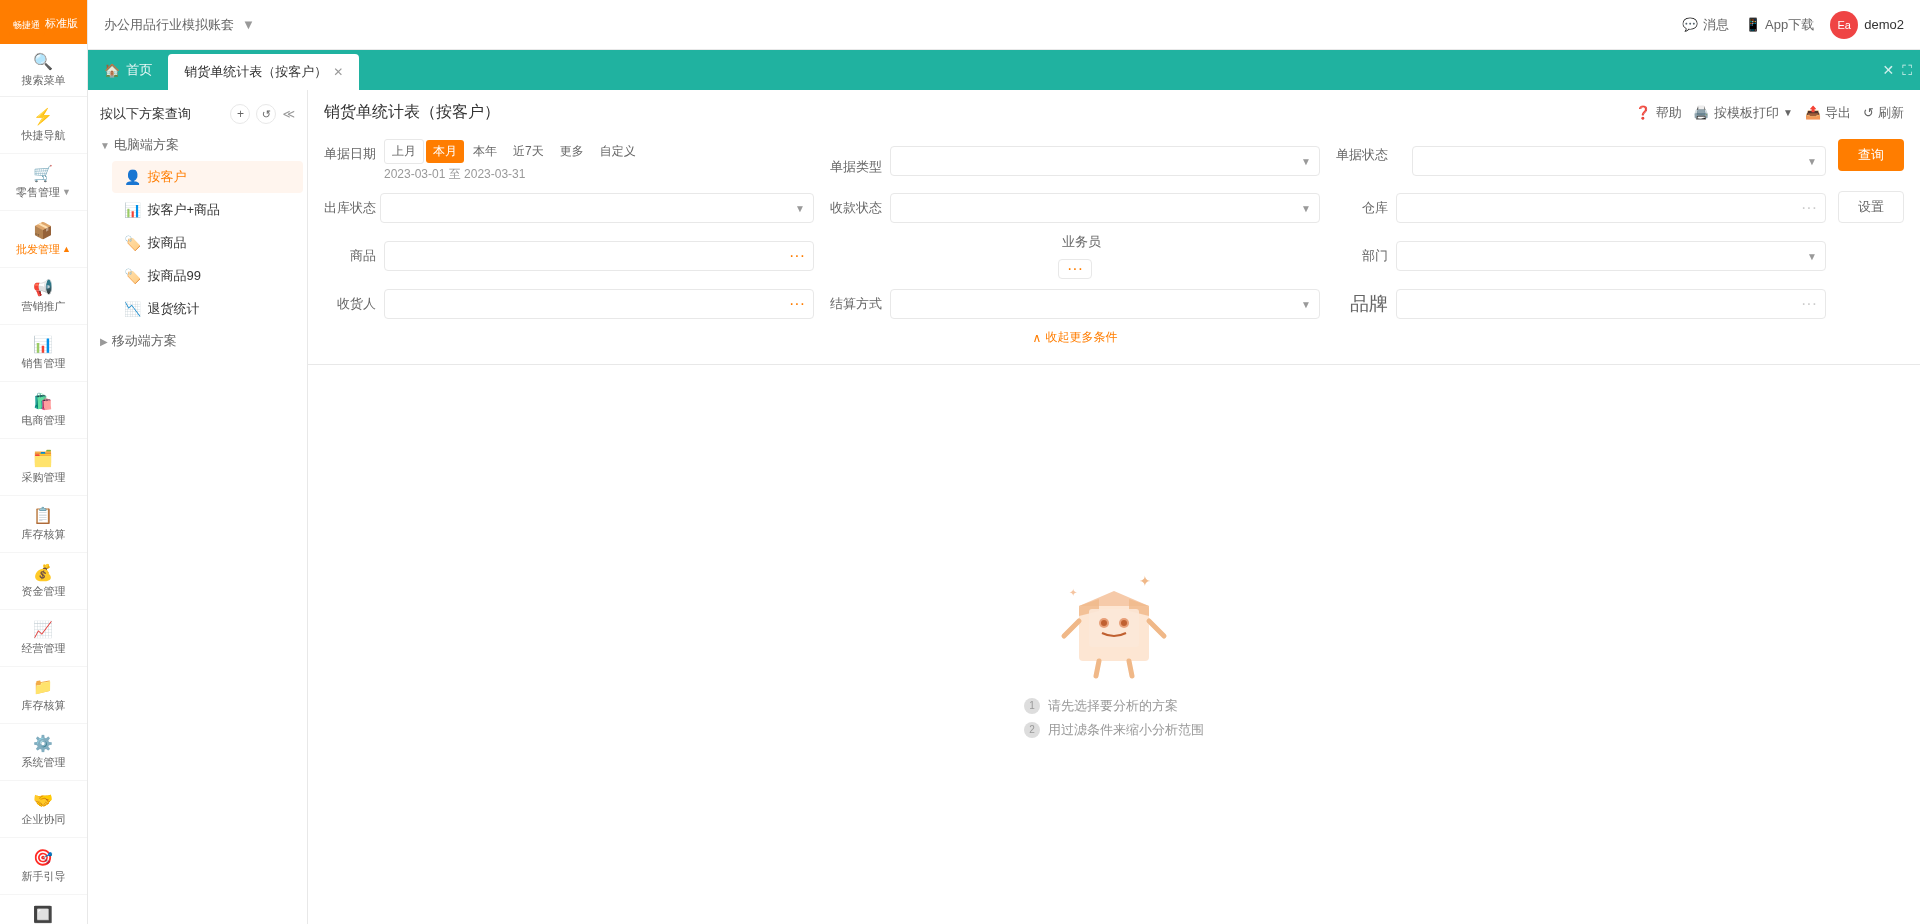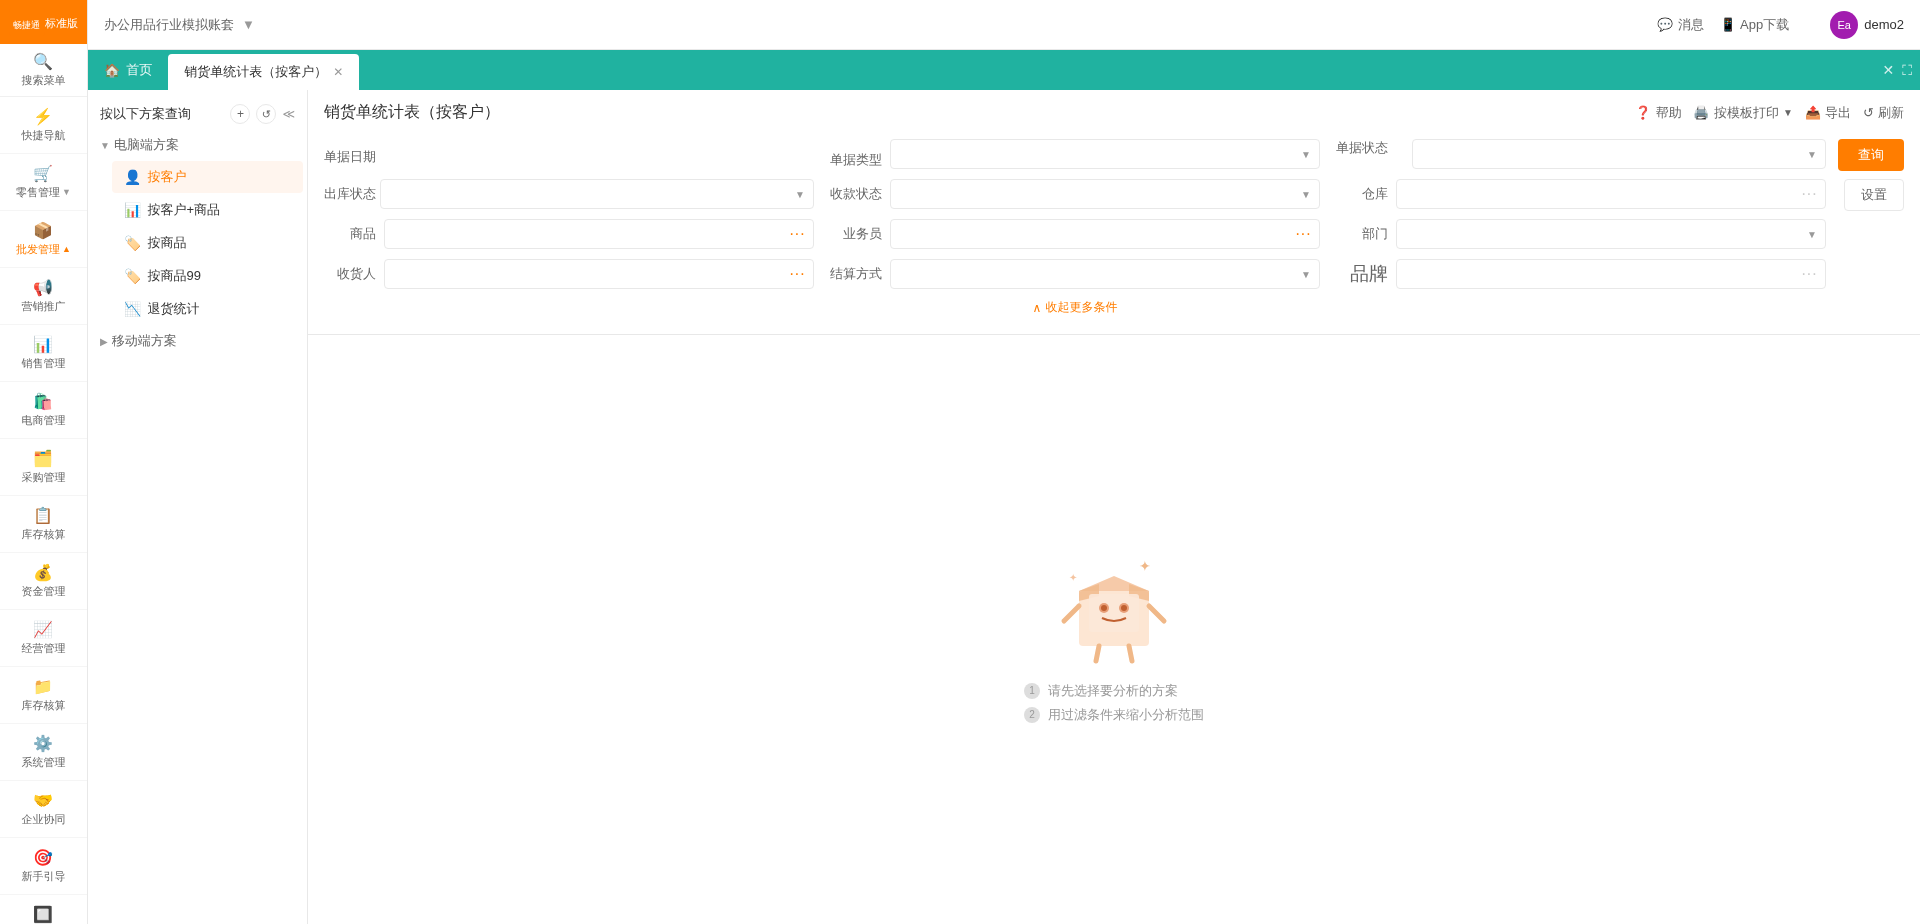--- a/index.html
+++ b/index.html
@@ -15,21 +15,21 @@
     .sidebar-item-with-arrow { display: flex; align-items: center; justify-content: center; gap: 2px; }
 
     
     .main { flex: 1; display: flex; flex-direction: column; overflow: hidden; }
 
     
     .topbar { height: 50px; background: #fff; border-bottom: 1px solid #e8e8e8; display: flex; align-items: center; justify-content: space-between; padding: 0 16px; flex-shrink: 0; }
     .topbar-left { display: flex; align-items: center; gap: 8px; font-size: 13px; color: #333; }
     .topbar-right { display: flex; align-items: center; gap: 16px; }
     .topbar-action { display: flex; align-items: center; gap: 4px; cursor: pointer; color: #666; font-size: 13px; }
-    .topbar-avatar { width: 28px; height: 28px; border-radius: 50%; background: #a21caf; display: flex; align-items: center; justify-content: center; color: #fff; font-size: 11px; margin-left: 25px; }
+    .topbar-avatar { width: 28px; height: 28px; border-radius: 50%; background: #ef4444; display: flex; align-items: center; justify-content: center; color: #fff; font-size: 11px; }
 
     
     .tabbar { height: 40px; background: #20b2a0; display: flex; align-items: center; padding: 0 0; flex-shrink: 0; }
     .tab { height: 40px; display: flex; align-items: center; padding: 0 16px; cursor: pointer; color: rgba(255,255,255,0.8); font-size: 13px; gap: 6px; }
     .tab.active { background: #fff; color: #333; border-radius: 4px 4px 0 0; margin-top: 4px; height: 36px; }
     .tab-close { color: #999; font-size: 12px; cursor: pointer; }
     .tab-home { color: rgba(255,255,255,0.9); }
     .tab-maximize { margin-left: auto; margin-right: 8px; color: rgba(255,255,255,0.8); cursor: pointer; font-size: 14px; display: flex; gap: 8px; }
 
     
@@ -277,20 +277,31 @@
         </div>
 
         <div style="display:flex;gap:12px;align-items:flex-start;">
 
           <div style="flex:1;">
 
             <div style="display:grid;grid-template-columns:1fr 1fr 1fr;gap:10px 16px;margin-bottom:10px;align-items:center;">
 
               <div style="display:flex;align-items:flex-start;gap:8px;">
                 <span style="color:#666;font-size:13px;white-space:nowrap;padding-top:6px;min-width:52px;text-align:right;">单据日期</span>
+                <div style="flex:1;">
+                  <div style="display:flex;align-items:center;gap:2px;margin-bottom:2px;">
+                    <button style="padding:3px 7px;border-radius:3px;font-size:12px;cursor:pointer;color:#666;border:1px solid #e8e8e8;background:#fff;">上月</button>
+                    <button style="padding:3px 7px;border-radius:3px;font-size:12px;cursor:pointer;color:#fff;border:none;background:#ff7d00;">本月</button>
+                    <button style="padding:3px 7px;border-radius:3px;font-size:12px;cursor:pointer;color:#666;border:none;background:transparent;">本年</button>
+                    <button style="padding:3px 7px;border-radius:3px;font-size:12px;cursor:pointer;color:#666;border:none;background:transparent;">近7天</button>
+                    <button style="padding:3px 7px;border-radius:3px;font-size:12px;cursor:pointer;color:#666;border:none;background:transparent;">更多</button>
+                    <button style="padding:3px 7px;border-radius:3px;font-size:12px;cursor:pointer;color:#666;border:none;background:transparent;">自定义</button>
+                  </div>
+                  <div style="font-size:12px;color:#999;">2023-03-01 至 2023-03-31</div>
+                </div>
               </div>
 
               <div style="display:flex;align-items:flex-end;gap:8px;">
                 <span style="color:#666;font-size:13px;white-space:nowrap;min-width:52px;text-align:right;">单据类型</span>
                 <div style="flex:1;border:1px solid #e8e8e8;border-radius:4px;height:30px;display:flex;align-items:center;padding:0 8px;cursor:pointer;background:#fff;justify-content:space-between;">
                   <span style="color:#ccc;font-size:12px;"></span>
                   <span style="color:#999;font-size:10px;">▼</span>
                 </div>
               </div>
 
@@ -328,21 +339,21 @@
             </div>
 
             <div style="display:grid;grid-template-columns:1fr 1fr 1fr;gap:10px 16px;margin-bottom:10px;align-items:center;">
               <div style="display:flex;align-items:center;gap:8px;">
                 <span style="color:#666;font-size:13px;white-space:nowrap;min-width:52px;text-align:right;">商品</span>
                 <div style="flex:1;border:1px solid #e8e8e8;border-radius:4px;height:30px;display:flex;align-items:center;padding:0 8px;cursor:pointer;background:#fff;justify-content:space-between;">
                   <span></span>
                   <span style="color:#ff7d00;font-size:16px;cursor:pointer;">···</span>
                 </div>
               </div>
-              <div style="display:flex;align-items:center;gap:8px;">
+              <div style="display:flex;align-items:center;gap:8px;flex-direction:column;">
                 <span style="color:#666;font-size:13px;white-space:nowrap;min-width:52px;text-align:right;">业务员</span>
                 <div style="flex:1;border:1px solid #e8e8e8;border-radius:4px;height:30px;display:flex;align-items:center;padding:0 8px;cursor:pointer;background:#fff;justify-content:space-between;">
                   <span></span>
                   <span style="color:#ff7d00;font-size:16px;cursor:pointer;">···</span>
                 </div>
               </div>
               <div style="display:flex;align-items:center;gap:8px;">
                 <span style="color:#666;font-size:13px;white-space:nowrap;min-width:52px;text-align:right;">部门</span>
                 <div style="flex:1;border:1px solid #e8e8e8;border-radius:4px;height:30px;display:flex;align-items:center;padding:0 8px;cursor:pointer;background:#fff;justify-content:space-between;">
                   <span></span>
@@ -374,21 +385,21 @@
                 </div>
               </div>
             </div>
 
             <div style="display:flex;align-items:center;justify-content:center;padding:6px;cursor:pointer;color:#ff7d00;font-size:12px;gap:4px;">
               <span>∧</span>
               <span>收起更多条件</span>
             </div>
           </div>
 
-          <div style="display:flex;flex-direction:column;gap:4px;padding-top:0;align-items:flex-end;">
+          <div style="display:flex;flex-direction:column;gap:16px;padding-top:0;">
             <button class="query-btn">查询</button>
             <button class="settings-btn">设置</button>
           </div>
         </div>
       </div>
 
       <div style="flex:1;display:flex;flex-direction:column;align-items:center;justify-content:center;background:#fff;">
 
         <div style="width:140px;height:130px;position:relative;margin-bottom:16px;">
           <svg width="140" height="130" viewBox="0 0 140 130">

